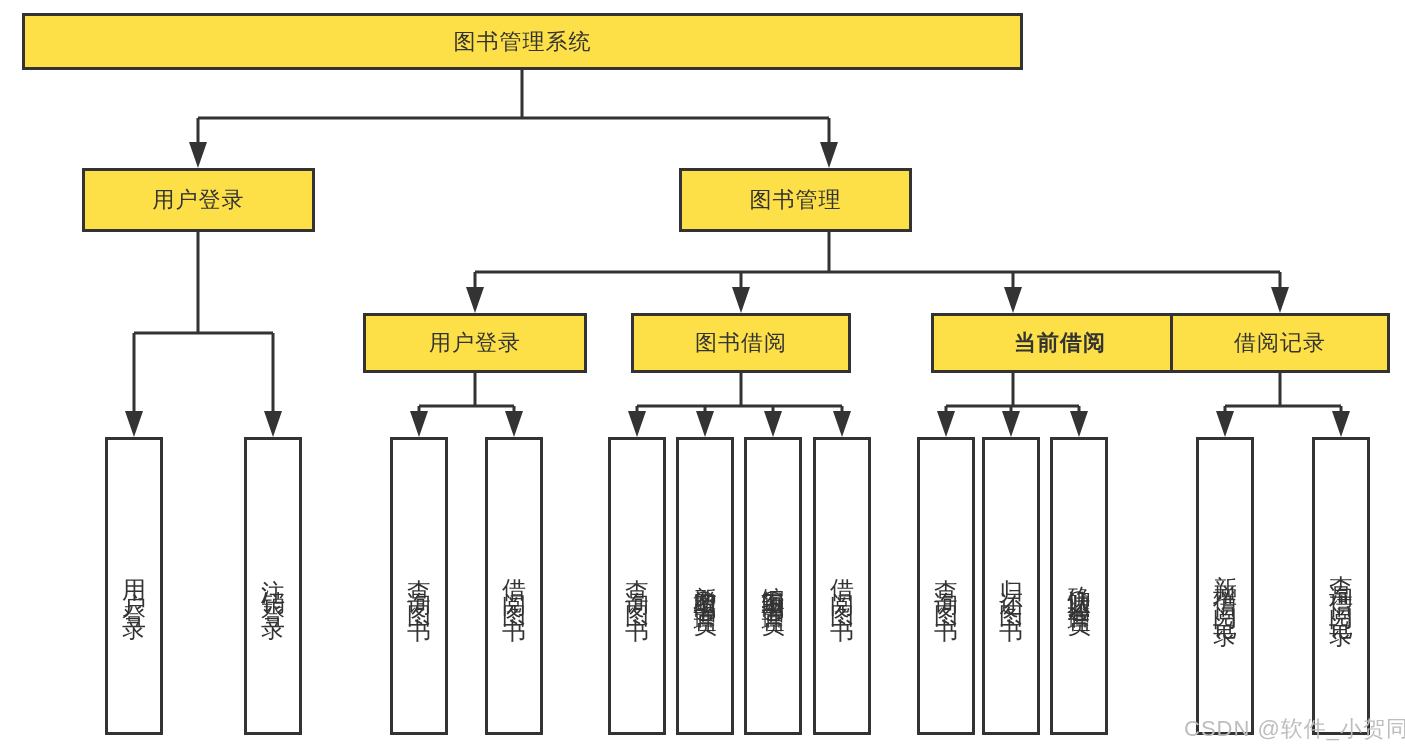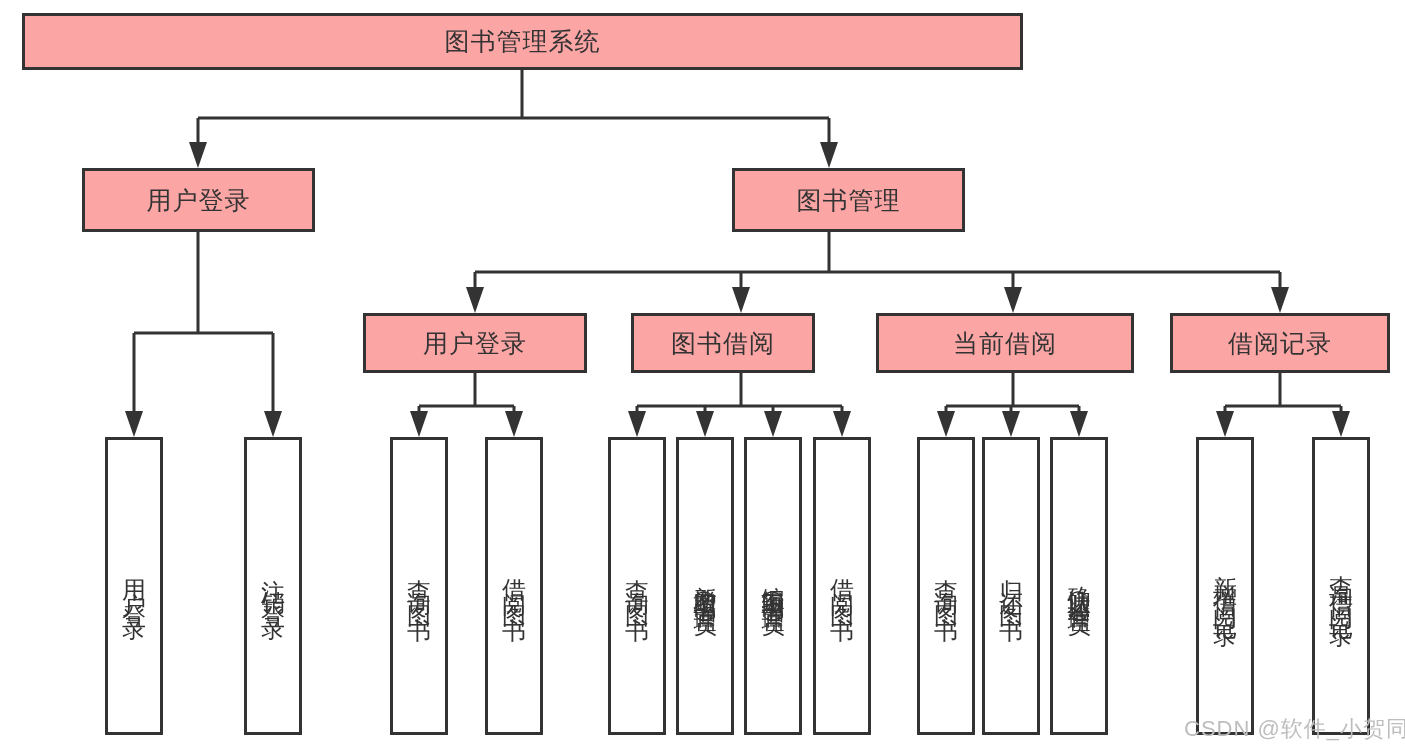--- a/index.html
+++ b/index.html
@@ -8,26 +8,26 @@
     position: relative;
     width: 1405px;
     height: 747px;
     background: #ffffff;
     overflow: hidden;
     color: #333333;
   }
   svg.wires { position: absolute; left: 0; top: 0; z-index: 1; }
   .node {
     position: absolute;
-    background: #fca5a5;
+    background: #fde047;
     border: 3px solid #333333;
     display: flex;
     align-items: center;
     justify-content: center;
-    font-size: 25px;
+    font-size: 22px;
     letter-spacing: 1px;
     color: #333333;
     z-index: 2;
     box-sizing: border-box;
   }
   .leaf {
     position: absolute;
     top: 437px;
     height: 298px;
     width: 58px;
@@ -107,31 +107,31 @@
     </g>
   </svg>
 
   <div class="node" style="left:22px; top:13px; width:1001px; height:57px;">
     <span>图书管理系统</span>
   </div>
 
   <div class="node" style="left:82px; top:168px; width:233px; height:64px;">
     <span>用户登录</span>
   </div>
-  <div class="node" style="left:732px; top:168px; width:233px; height:64px;">
+  <div class="node" style="left:679px; top:168px; width:233px; height:64px;">
     <span>图书管理</span>
   </div>
 
   <div class="node" style="left:363px; top:313px; width:224px; height:60px;">
     <span>用户登录</span>
   </div>
-  <div class="node" style="left:631px; top:313px; width:184px; height:60px;">
+  <div class="node" style="left:631px; top:313px; width:220px; height:60px;">
     <span>图书借阅</span>
   </div>
-  <div class="node" style="left:876px; top:313px; width:258px; height:60px;">
+  <div class="node" style="left:931px; top:313px; width:258px; height:60px;font-weight:bold;">
     <span>当前借阅</span>
   </div>
   <div class="node" style="left:1170px; top:313px; width:220px; height:60px;">
     <span>借阅记录</span>
   </div>
 
   <div class="leaf" style="left:105px;">
     <span class="vtext sp4">用户登录</span>
   </div>
   <div class="leaf" style="left:244px;">

